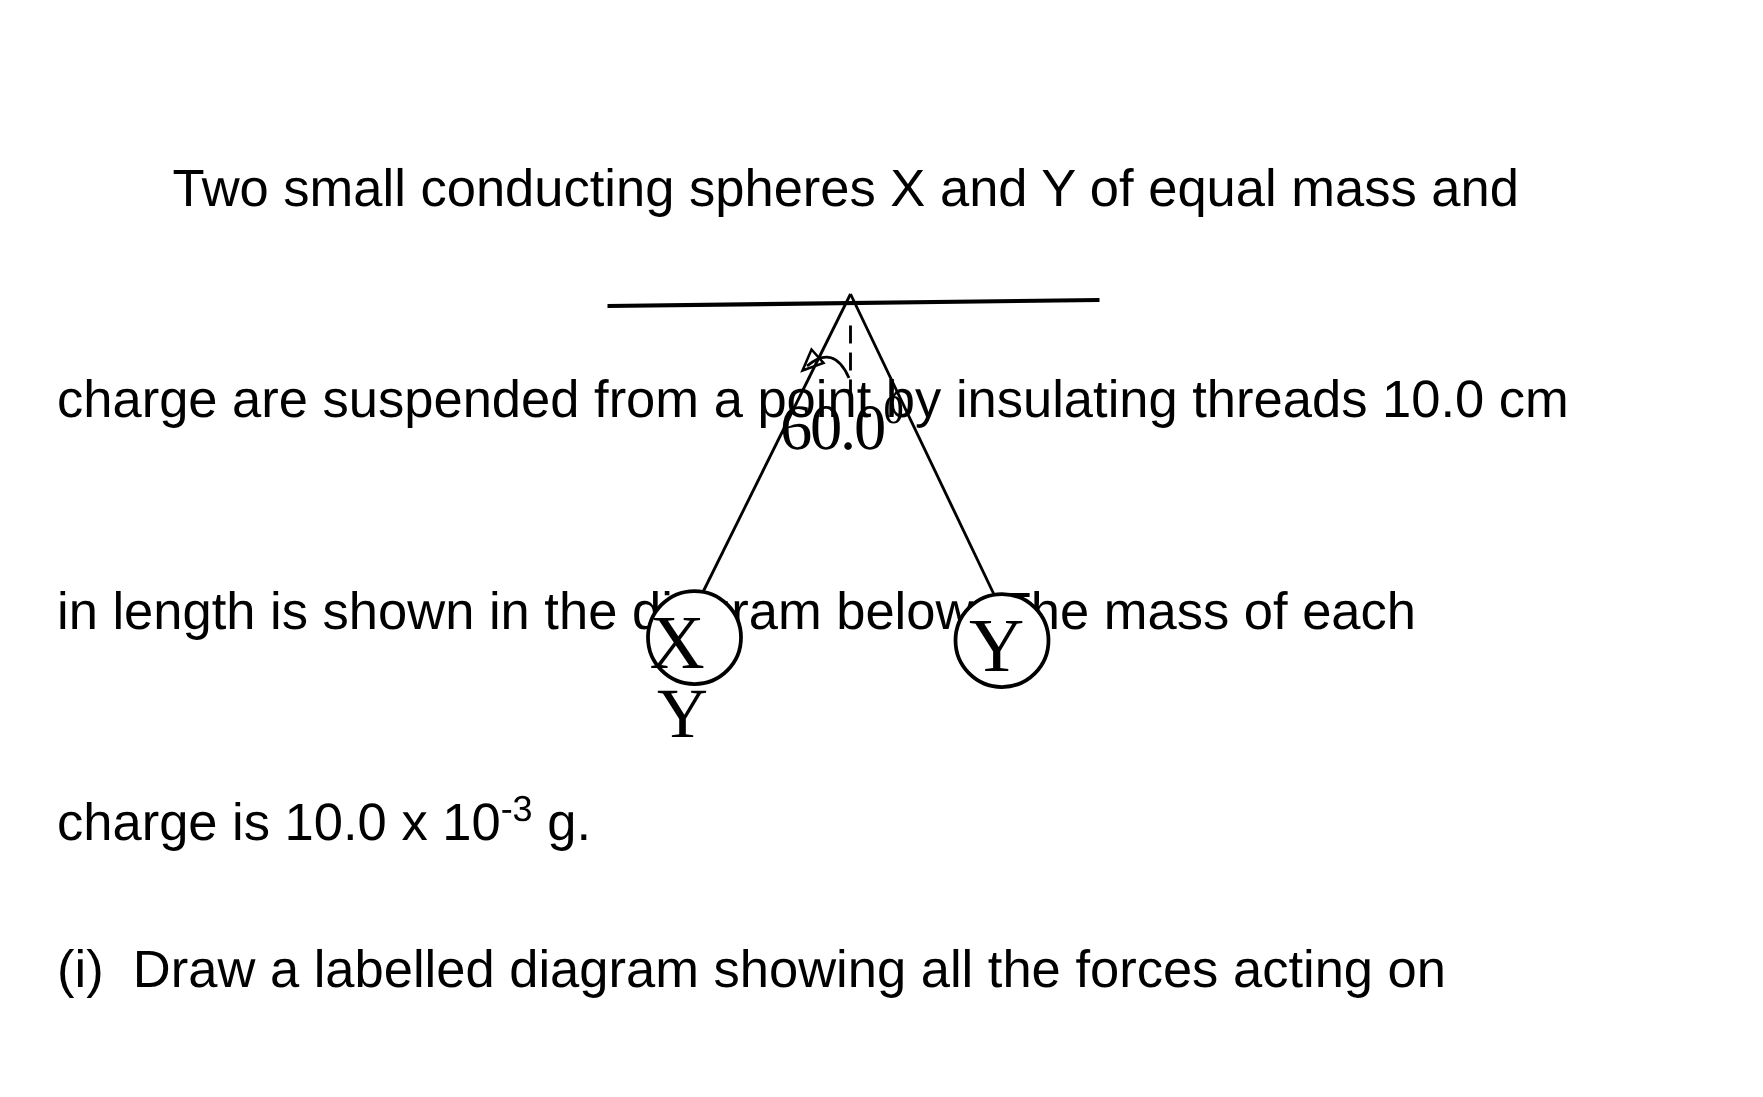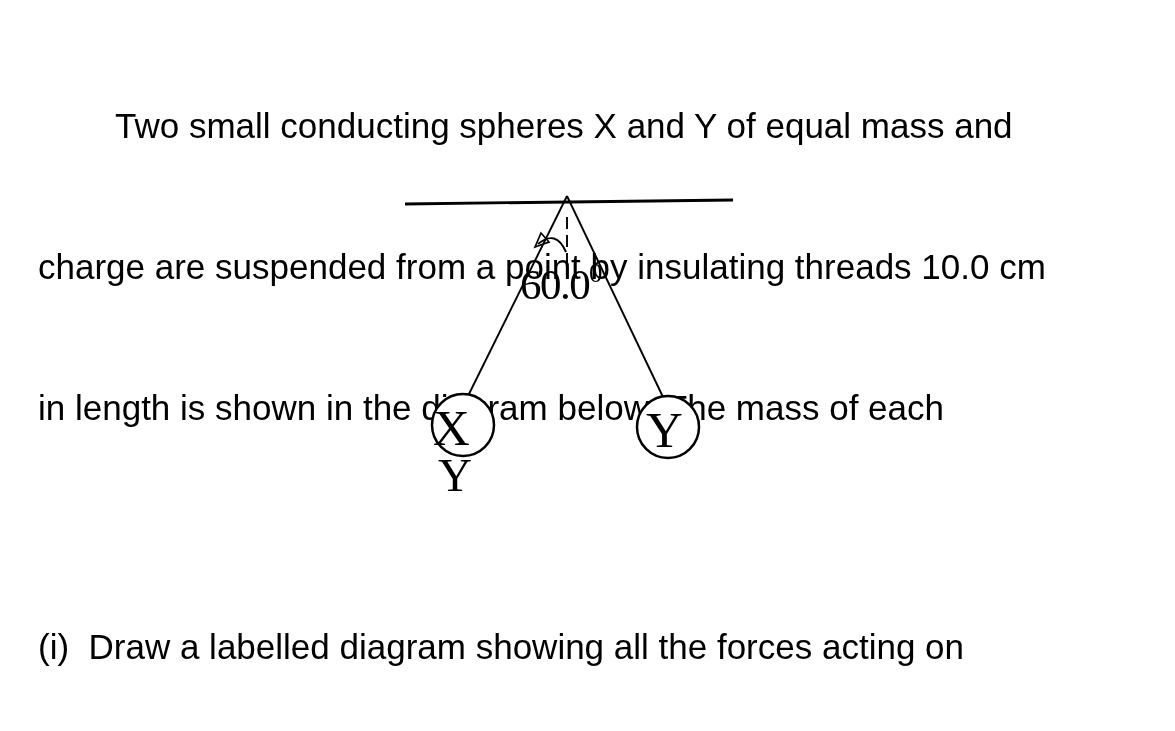--- a/index.html
+++ b/index.html
@@ -56,20 +56,21 @@
 </style>
 </head>
 <body>
 
 <div class="page">
 
   <div class="para para-top">
     <div class="line indent">Two small conducting spheres X and Y of equal mass and</div>
     <div class="line">charge are suspended from a point by insulating threads 10.0 cm</div>
     <div class="line">in length is shown in the diagram below. The mass of each</div>
+    <div class="line"><span>charge is 10.0 x 10</span><span class="sup">-3</span><span> g.</span></div>
   </div>
 
   <svg class="diagram-svg" viewBox="0 0 360 325">
 
     <line class="stroke" x1="15" y1="19" x2="343" y2="15" stroke-width="2.8"></line>
 
     <line class="stroke" x1="177" y1="11" x2="78" y2="211" stroke-width="1.9"></line>
 
     <line class="stroke" x1="177" y1="11" x2="273" y2="212" stroke-width="1.9"></line>
 

